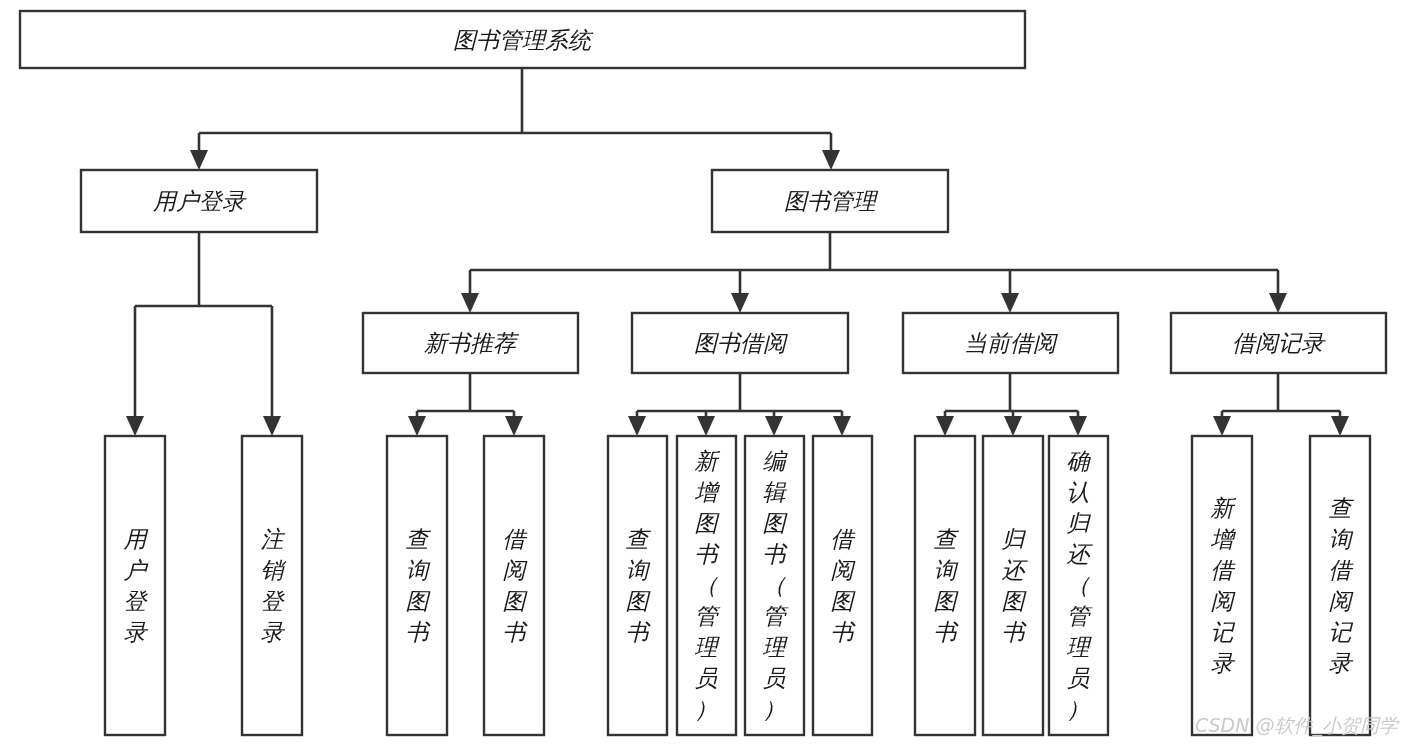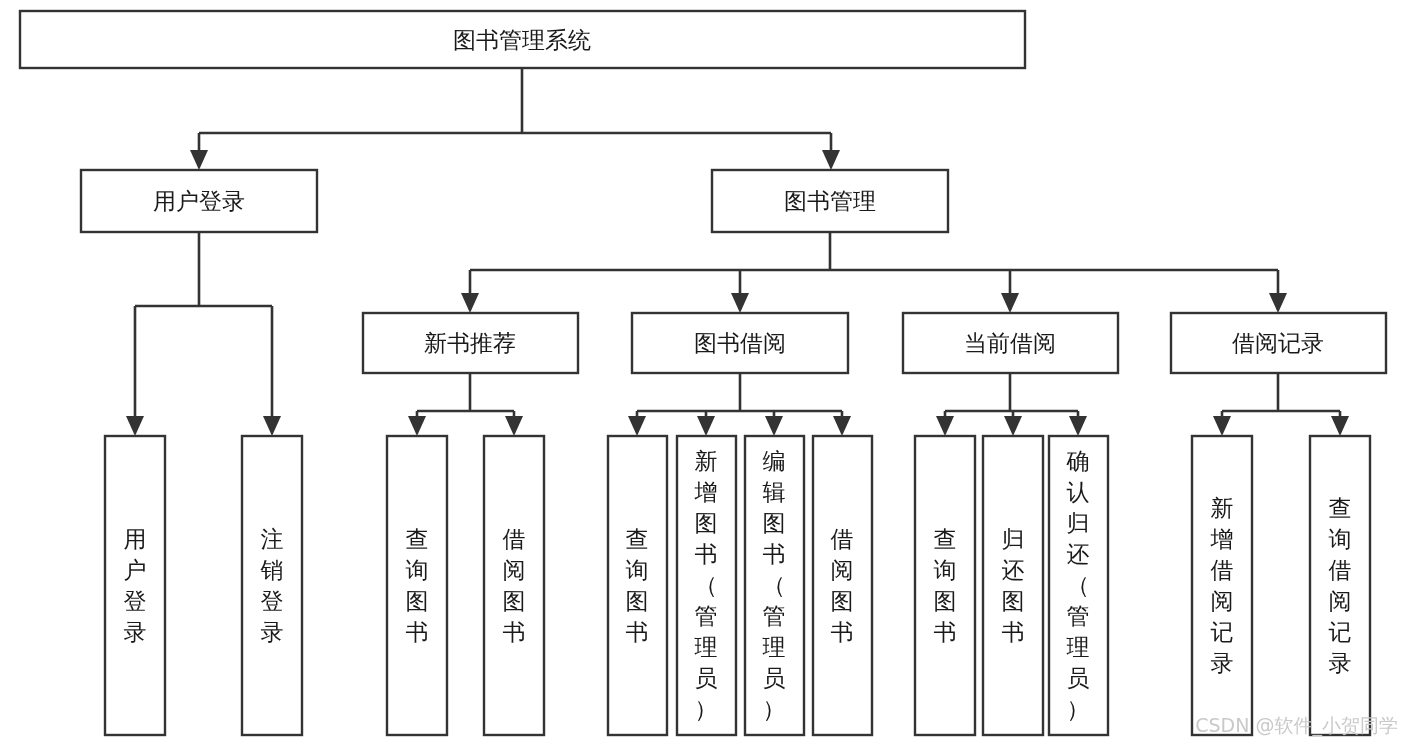--- a/index.html
+++ b/index.html
@@ -12,20 +12,21 @@
     width: 1405px;
     height: 747px;
     font-family: "DejaVu Sans", "Liberation Sans", sans-serif;
     overflow: hidden;
   }
   #diagram-root {
     position: relative;
     width: 1189px;
     height: 747px;
     background: #ffffff;
+    font-style: italic;
   }
   svg#tree-svg {
     position: absolute;
     left: 0;
     top: 0;
     width: 1405px;
     height: 747px;
     display: block;
   }
   .node-box {

